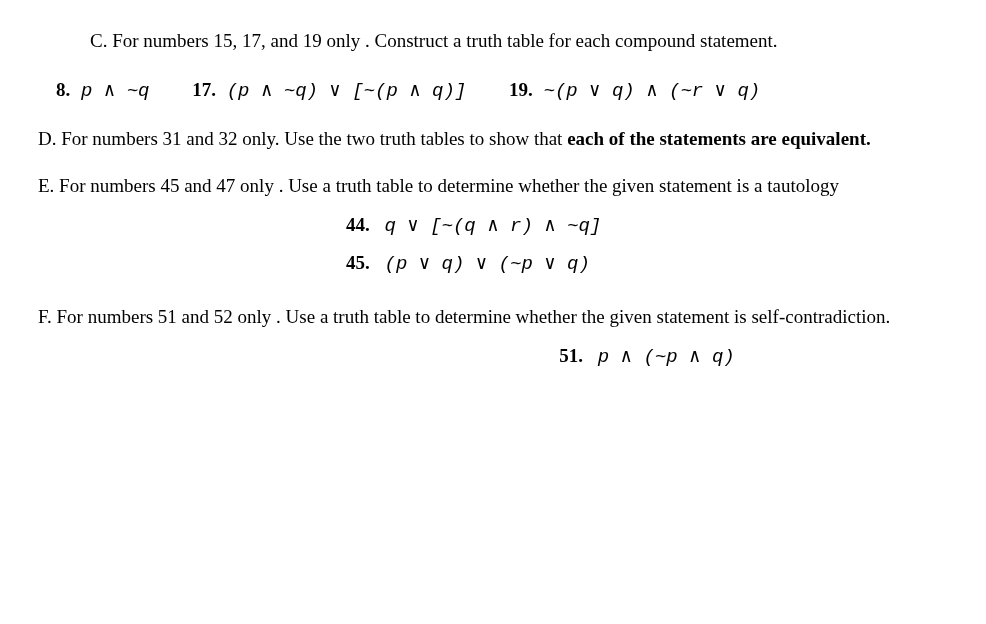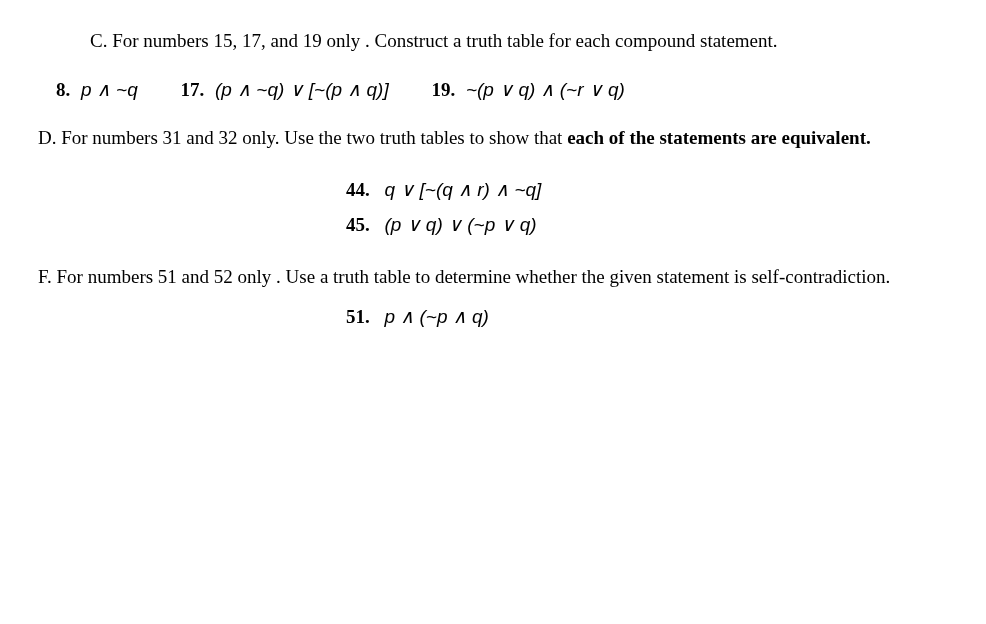--- a/index.html
+++ b/index.html
@@ -27,21 +27,21 @@
   .problems-row .item {
     display: inline-block;
     margin-right: 38px;
   }
   .num-label {
     font-weight: bold;
     margin-right: 6px;
   }
   .math {
     font-style: italic;
-    font-family: Liberation Sans, sans-serif;
+    font-family: Liberation Mono, monospace;
   }
   .section-d, .section-e, .section-f {
     margin-bottom: 20px;
   }
   .section-lead {
     font-weight: normal;
   }
   .section-tail-bold {
     font-weight: bold;
     text-align: center;
@@ -52,21 +52,21 @@
     margin-bottom: 22px;
     line-height: 1.85;
   }
   .center-block .line .num-label{
     margin-right: 10px;
   }
   .section-text {
     margin-bottom: 6px;
   }
   .center-block-e { margin-left: 308px; }
-  .center-block-f { margin-left: 308px; }
+  .center-block-f { margin-left: 308px; text-align: center; }
 </style>
 </head>
 <body>
 
 <div class="row-c">
   <span class="section-heading">C. For numbers 15, 17, and 19 only . Construct a truth table for each compound statement.</span>
 </div>
 
 <div class="problems-row">
   <span class="item">
@@ -83,20 +83,21 @@
   </span>
 </div>
 
 <div class="section-d">
   <div class="section-text">
     <span class="section-lead">D.  For numbers 31 and 32 only.  Use the two truth tables to show that </span><span class="section-tail-bold">each of the statements are equivalent.</span>
   </div>
 </div>
 
 <div class="section-e">
+  <div class="section-text section-lead">E.   For numbers 45 and 47 only .  Use a truth table to determine whether the given statement is a tautology</div>
   <div class="center-block center-block-e">
     <div class="line">
       <span class="num-label">44.</span>
       <span class="math">q ∨ [~(q ∧ r) ∧ ~q]</span>
     </div>
     <div class="line">
       <span class="num-label">45.</span>
       <span class="math">(p ∨ q) ∨ (~p ∨ q)</span>
     </div>
   </div>

